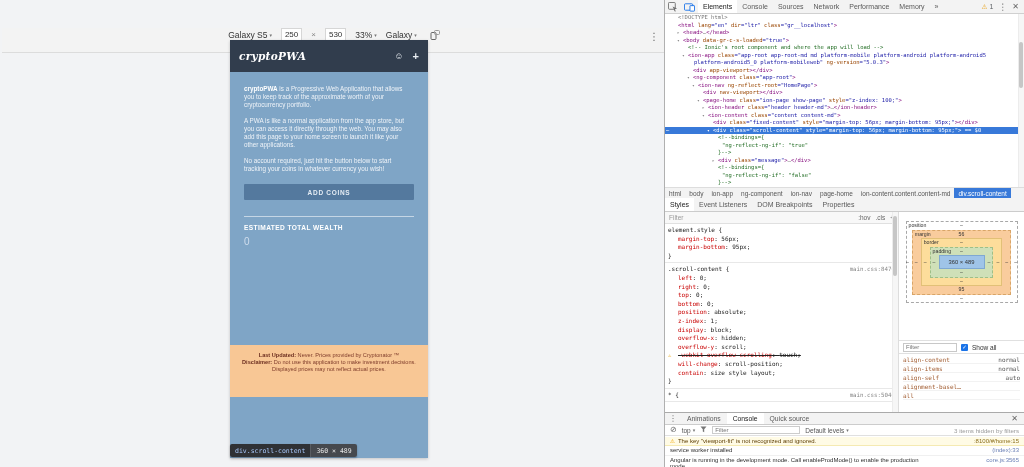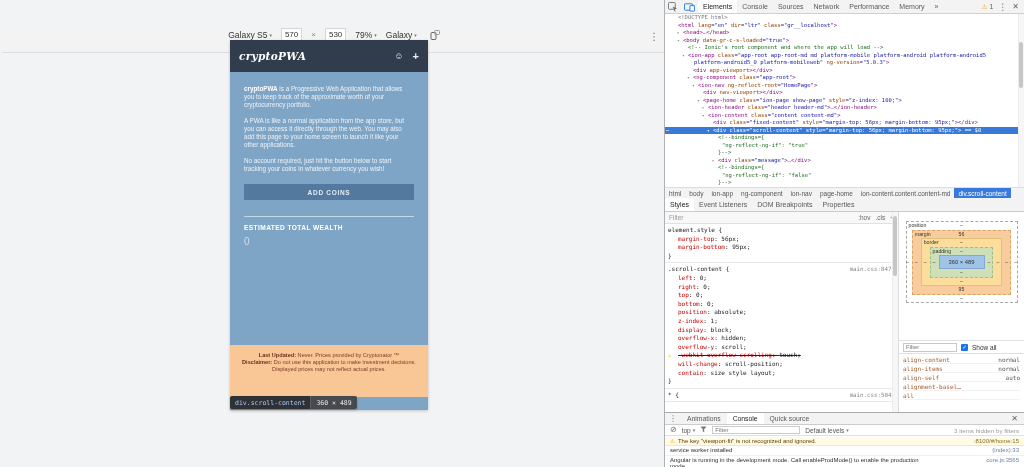--- a/index.html
+++ b/index.html
@@ -17,21 +17,21 @@
     border-bottom:1px solid #dcdcdc; display:flex; align-items:flex-start; justify-content:center;
     font-size:8.5px; color:#333;margin-top:28px;
   }
   .emu-center { display:flex; align-items:center; gap:9px; }
   .emu-item { display:flex; align-items:center; cursor:default; }
   .dim-box { background:#fff; border:1px solid #d6d6d6; padding:0 3px; height:13px; line-height:12px; font-size:8px; }
   .times { color:#888; font-size:8px; }
   .emu-kebab { position:absolute; right:7px; top:3px; color:#666; font-size:10px; }
   .rotate-btn { display:flex; align-items:center; margin-left:4px; }
 
-  .device { position:absolute; left:230px; top:40px; width:198px; height:370px; background:#7fa5c6; box-shadow:0 1px 3px rgba(0,0,0,0.2); }
+  .device { position:absolute; left:230px; top:40px; width:198px; height:418px; background:#7fa5c6; box-shadow:0 1px 3px rgba(0,0,0,0.2); }
   .app-header { position:absolute; top:0; left:0; right:0; height:32px; background:#313d4d; display:flex; align-items:center; padding:0 9px; }
   .app-title { font-family:"DejaVu Serif", serif; font-style:italic; font-weight:bold; font-size:10.5px; color:#fff; letter-spacing:0.3px; }
   .app-hicons { margin-left:auto; display:flex; align-items:center; gap:9px; color:#e8edf2; }
   .face-icon { font-size:9px; }
   .plus-icon { font-size:11px; font-weight:bold; line-height:10px; }
   .app-content { position:absolute; top:32px; left:0; right:0; height:273px; padding:13px 14px 0; color:#eef3f8; font-size:6.3px; line-height:8px; overflow:hidden; }
   .app-p { margin:0 0 8px; }
   .app-p b { color:#fff; }
   .add-btn {
     display:block; width:170px; height:16px; margin:11px auto 0; background:#54799e; color:#e4ecf4;
@@ -138,25 +138,25 @@
 </head>
 <body>
 
 <div class="emulator">
   <div class="emu-toolbar">
     <div class="emu-center">
       <span class="emu-item">
         <span>Galaxy S5</span>
         <span class="caret">▾</span>
       </span>
-      <span class="dim-box">570</span>
+      <span class="dim-box">250</span>
       <span class="times">×</span>
       <span class="dim-box">530</span>
       <span class="emu-item">
-        <span>79%</span>
+        <span>33%</span>
         <span class="caret">▾</span>
       </span>
       <span class="emu-item">
         <span>Galaxy</span>
         <span class="caret">▾</span>
       </span>
       <span class="rotate-btn">
         <svg width="10" height="10" viewBox="0 0 10 10">
             <rect x="1" y="2.5" width="5" height="7" rx="1" fill="none" stroke="#666"></rect>
             <rect x="4.5" y="0.5" width="5" height="4" rx="1" fill="none" stroke="#999"></rect>

